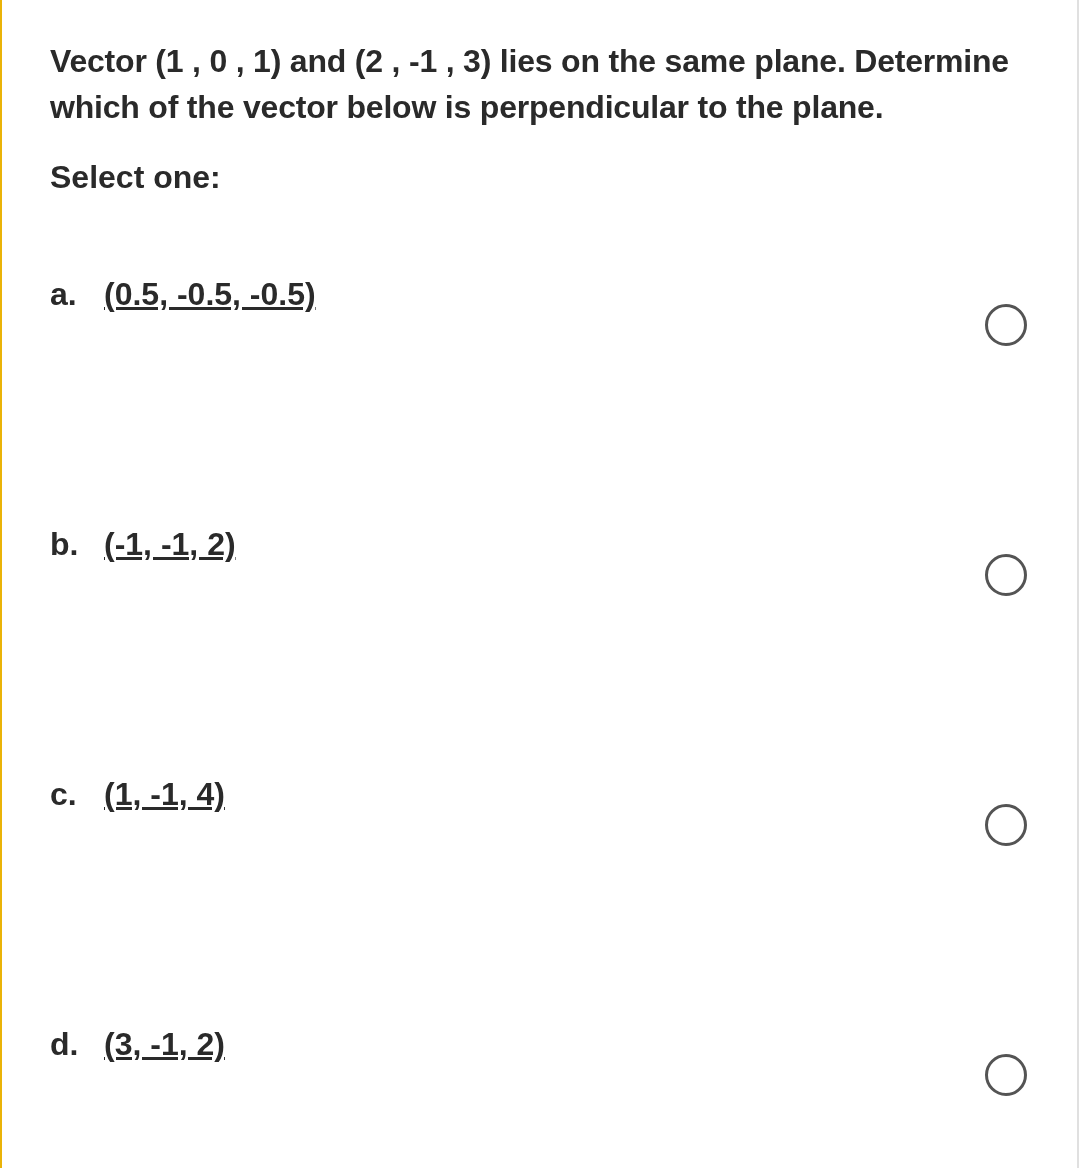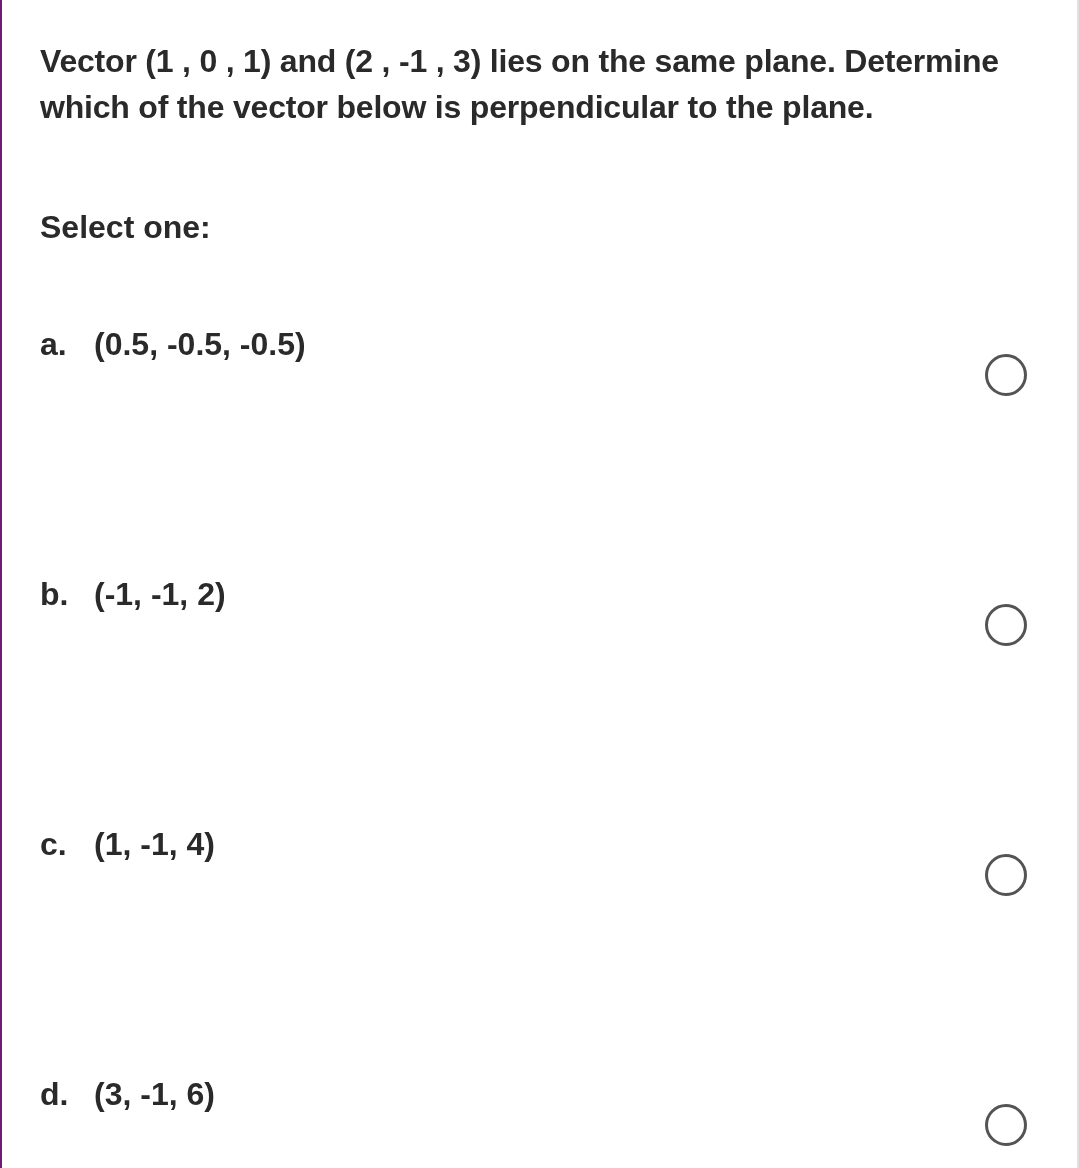--- a/index.html
+++ b/index.html
@@ -8,38 +8,38 @@
       box-sizing: border-box;
     }
     body {
       font-family: -apple-system, BlinkMacSystemFont, "Segoe UI", Helvetica, Arial, sans-serif;
       background: #fff;
       width: 1079px;
       height: 1168px;
       padding: 0;
     }
     .container {
-      border-left: 2px solid #701a75;
+      border-left: 2px solid #eab308;
       border-right: 2px solid #e0e0e0;
       height: 100%;
-      padding: 38px 38px 0 38px;
+      padding: 38px 38px 0 48px;
       position: relative;
     }
     .question-text {
       font-size: 32px;
       font-weight: 600;
       color: #2a2a2a;
       line-height: 1.45;
       letter-spacing: -0.2px;
     }
     .select-one {
       font-size: 32px;
       font-weight: 600;
       color: #2a2a2a;
-      margin-top: 78px;
+      margin-top: 28px;
     }
     .options {
       margin-top: 80px;
     }
     .option-row {
       display: flex;
       align-items: flex-start;
       justify-content: space-between;
       margin-bottom: 180px;
       position: relative;
@@ -55,20 +55,21 @@
     .option-letter {
       font-size: 32px;
       font-weight: 600;
       color: #2a2a2a;
       min-width: 36px;
     }
     .option-value {
       font-size: 32px;
       font-weight: 600;
       color: #2a2a2a;
+      text-decoration: underline;
     }
     .radio-circle {
       width: 42px;
       height: 42px;
       border: 3px solid #545454;
       border-radius: 50%;
       flex-shrink: 0;
       margin-top: 28px;
       margin-right: 12px;
       cursor: pointer;
@@ -103,19 +104,19 @@
       <div class="option-left">
         <span class="option-letter">c.</span>
         <span class="option-value">(1, -1, 4)</span>
       </div>
       <div class="radio-circle"></div>
     </div>
 
     <div class="option-row">
       <div class="option-left">
         <span class="option-letter">d.</span>
-        <span class="option-value">(3, -1, 6)</span>
+        <span class="option-value">(3, -1, 2)</span>
       </div>
       <div class="radio-circle"></div>
     </div>
 
   </div>
 </div>
 
 </body></html>

